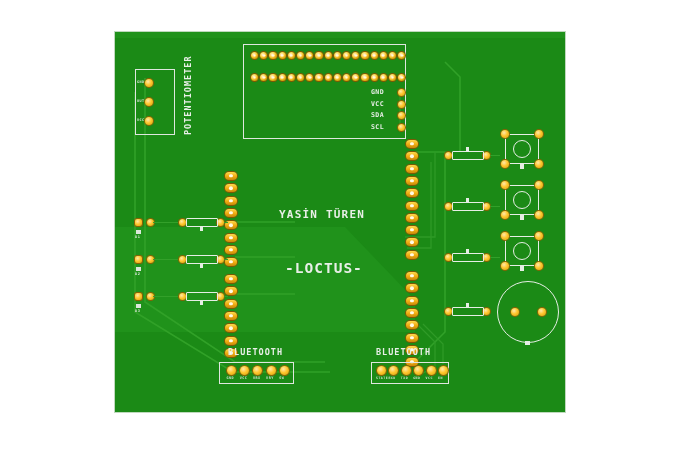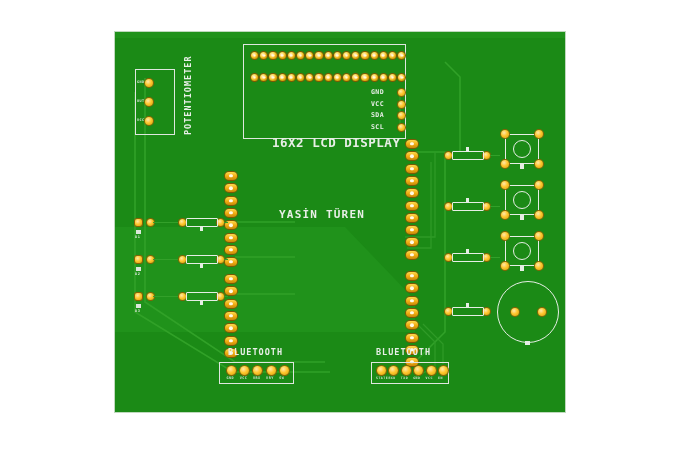--- a/index.html
+++ b/index.html
@@ -120,34 +120,34 @@
         <div class="padring" style="left:209.6px;top:42px;width:7.2px;height:7.2px;"></div>
         <div class="padring" style="left:218.8px;top:42px;width:7.2px;height:7.2px;"></div>
         <div class="padring" style="left:228px;top:42px;width:7.2px;height:7.2px;"></div>
         <div class="padring" style="left:237.2px;top:42px;width:7.2px;height:7.2px;"></div>
         <div class="padring" style="left:246.39999999999998px;top:42px;width:7.2px;height:7.2px;"></div>
         <div class="padring" style="left:255.6px;top:42px;width:7.2px;height:7.2px;"></div>
         <div class="padring" style="left:264.79999999999995px;top:42px;width:7.2px;height:7.2px;"></div>
         <div class="padring" style="left:274px;top:42px;width:7.2px;height:7.2px;"></div>
         <div class="padring" style="left:283.2px;top:42px;width:7.2px;height:7.2px;"></div>
       </div>
-    <div class="txt t-lcd" style="left:157px;top:103px;">16X2 LCD DISPLAY</div>
 
     <div id="i2c-group">
         <div class="txt t-pin" style="left:256px;top:56px;color:#e8efe7;font-size:6.5px;font-weight:700;letter-spacing:.4px;">GND</div>
         <div class="pad" style="left:283px;top:57px;width:7px;height:7px;"></div>
         <div class="txt t-pin" style="left:256px;top:67.5px;color:#e8efe7;font-size:6.5px;font-weight:700;letter-spacing:.4px;">VCC</div>
         <div class="pad" style="left:283px;top:68.5px;width:7px;height:7px;"></div>
         <div class="txt t-pin" style="left:256px;top:79px;color:#e8efe7;font-size:6.5px;font-weight:700;letter-spacing:.4px;">SDA</div>
         <div class="pad" style="left:283px;top:80px;width:7px;height:7px;"></div>
         <div class="txt t-pin" style="left:256px;top:90.5px;color:#e8efe7;font-size:6.5px;font-weight:700;letter-spacing:.4px;">SCL</div>
         <div class="pad" style="left:283px;top:91.5px;width:7px;height:7px;"></div>
       </div>
 
     <div class="txt t-name" style="left:164px;top:176px;">YASİN TÜREN</div>
+    <div class="txt t-brand" style="left:170px;top:228px;">-LOCTUS-</div>
 
     <div id="hdr-left-top">
         <div class="padhdr" style="left:110px;top:140px;width:12px;height:8px;"></div>
         <div class="padhdr" style="left:110px;top:152.3px;width:12px;height:8px;"></div>
         <div class="padhdr" style="left:110px;top:164.6px;width:12px;height:8px;"></div>
         <div class="padhdr" style="left:110px;top:176.9px;width:12px;height:8px;"></div>
         <div class="padhdr" style="left:110px;top:189.2px;width:12px;height:8px;"></div>
         <div class="padhdr" style="left:110px;top:201.5px;width:12px;height:8px;"></div>
         <div class="padhdr" style="left:110px;top:213.8px;width:12px;height:8px;"></div>
         <div class="padhdr" style="left:110px;top:226.10000000000002px;width:12px;height:8px;"></div>

